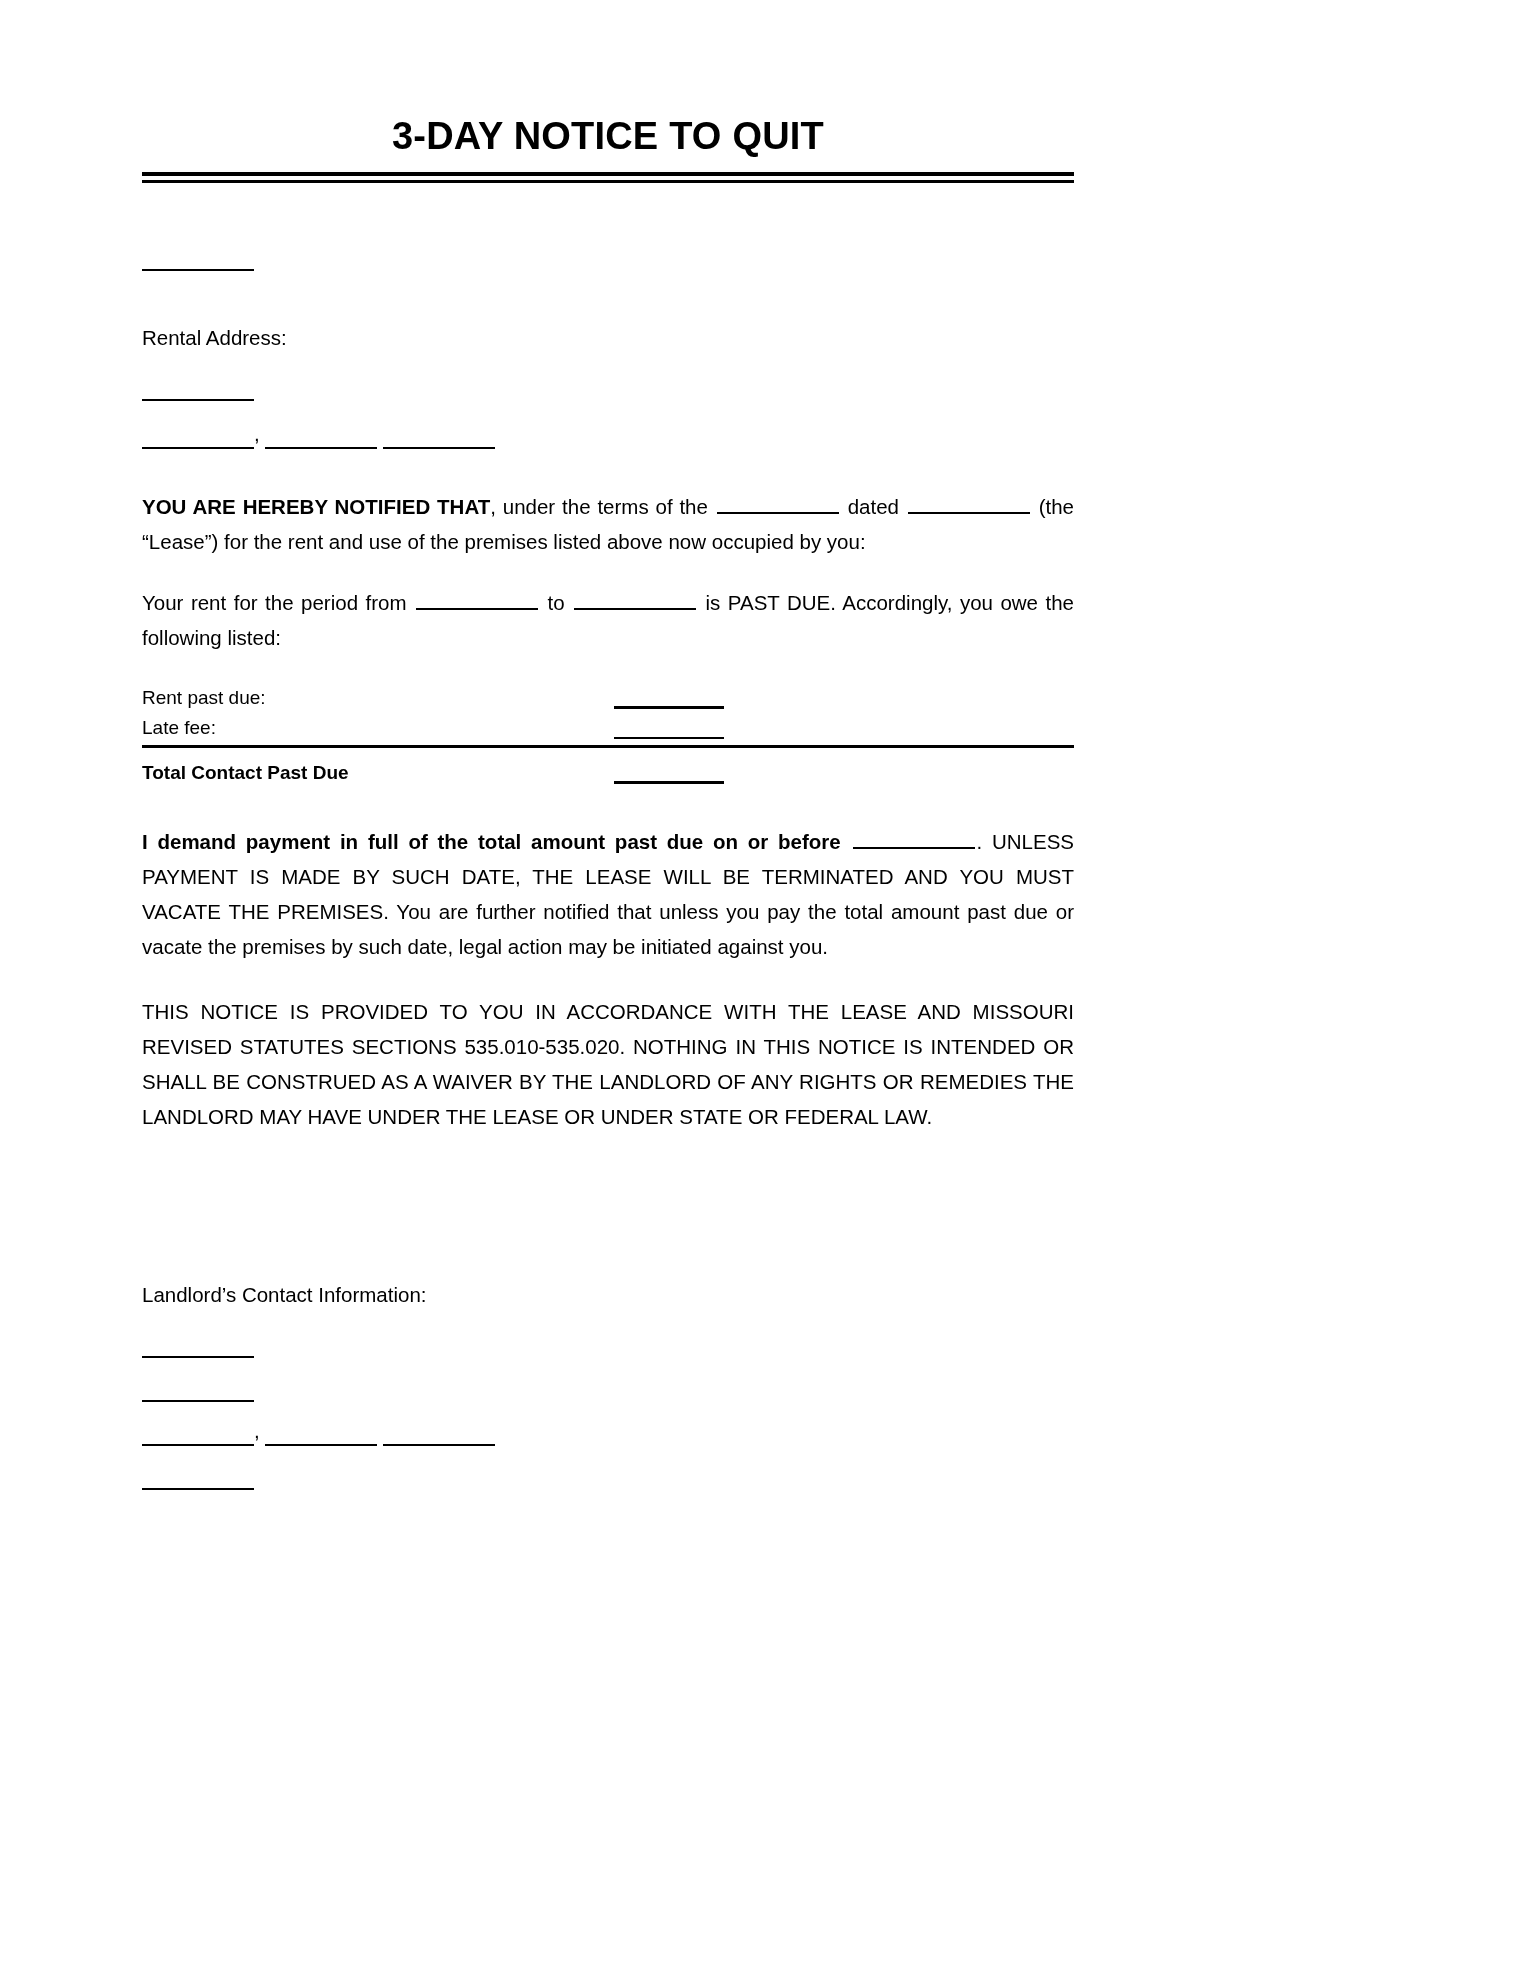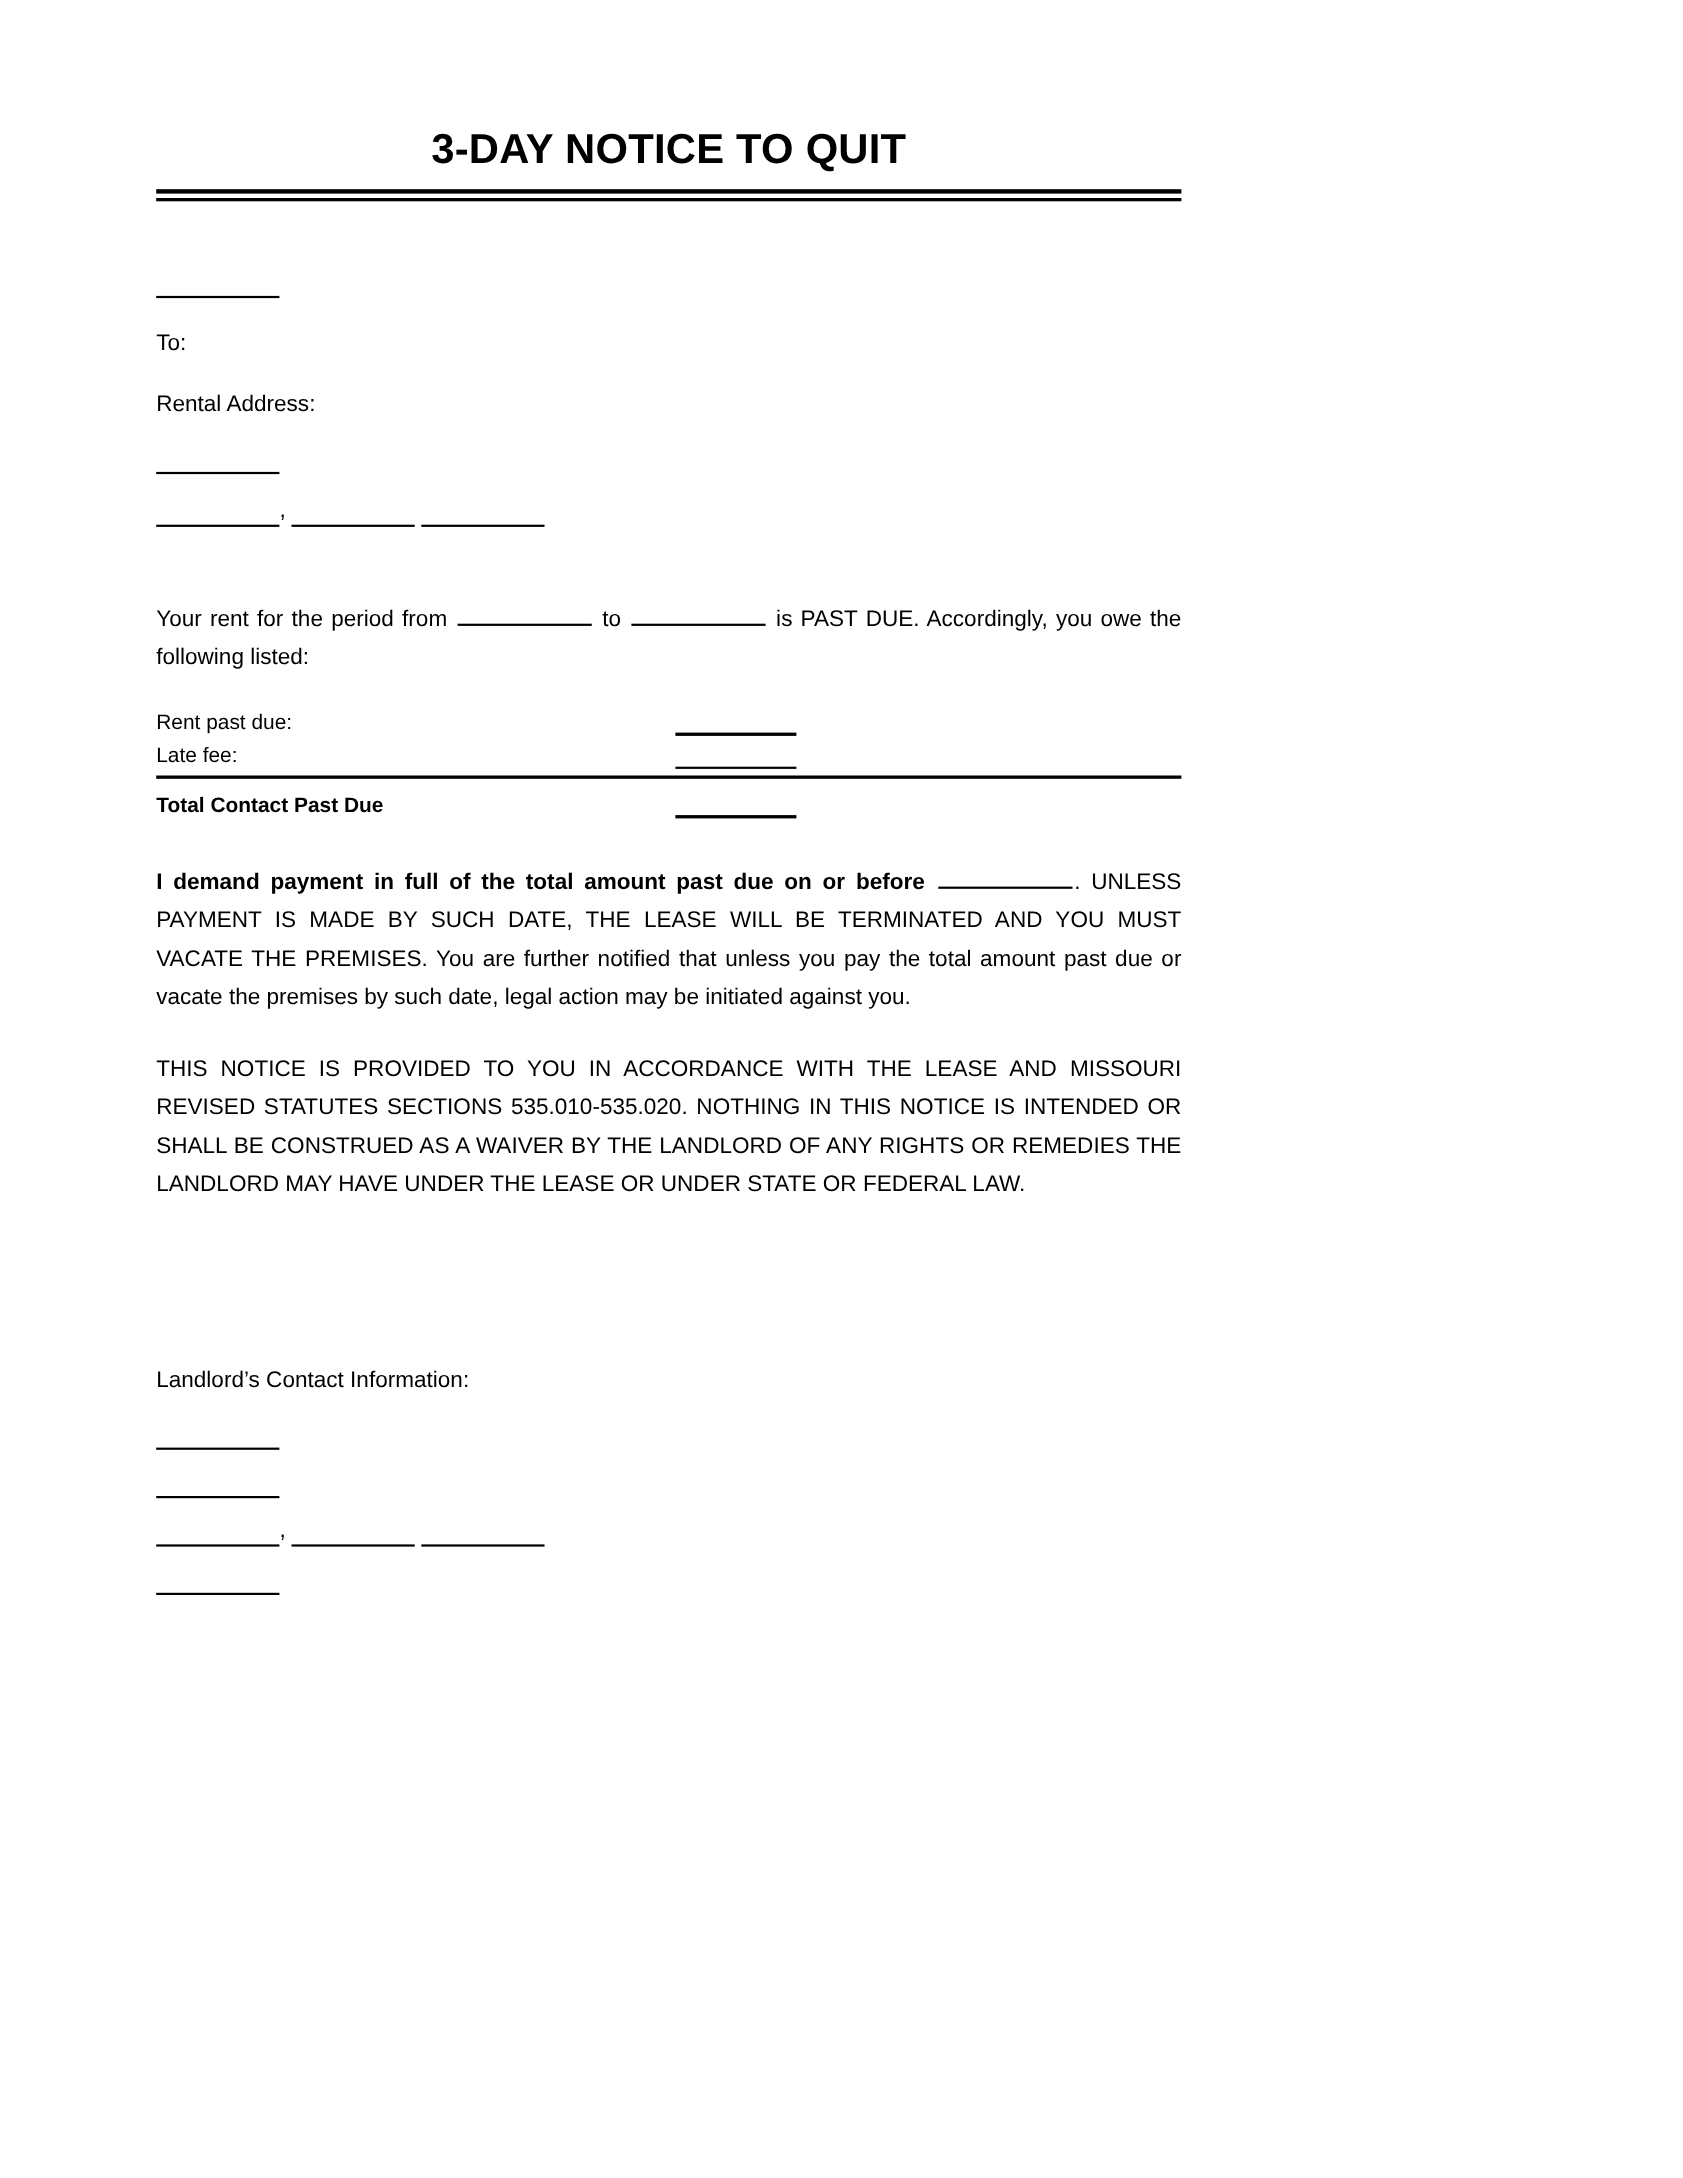--- a/index.html
+++ b/index.html
@@ -134,23 +134,20 @@
     <div class="rule-double"></div>
 
     <div class="sp-58"></div>
 
     <div class="addr-row">
       <span class="ul-line ul-110"></span>
     </div>
 
     <div class="sp-26"></div>
 
-    <div class="addr-row">
-      <span>To:</span>
-    </div>
 
     <div class="sp-26"></div>
 
     <div class="addr-row">
       <span>Rental Address:</span>
     </div>
 
     <div class="sp-18"></div>
 
     <div class="addr-row">
@@ -160,20 +157,28 @@
     <div class="sp-18"></div>
 
     <div class="addr-row">
       <span class="ul-line ul-110"></span><span class="comma">,</span>
       <span class="ul-line ul-110"></span>
       <span class="ul-line ul-110"></span>
     </div>
 
     <div class="sp-40"></div>
 
+    <div class="body-text">
+      <span class="bold">YOU ARE HEREBY NOTIFIED THAT</span><span>, under the terms of the</span>
+      <span class="blank blank-w120"></span>
+      <span>dated</span>
+      <span class="blank blank-w120"></span>
+      <span>(the</span>
+      <span>“Lease”) for the rent and use of the premises listed above now occupied by you:</span>
+    </div>
 
     <div class="sp-26"></div>
 
     <div class="body-text">
       <span>Your rent for the period from</span>
       <span class="blank blank-w120"></span>
       <span>to</span>
       <span class="blank blank-w120"></span>
       <span>is PAST DUE. Accordingly, you owe the</span>
       <span>following listed:</span>

